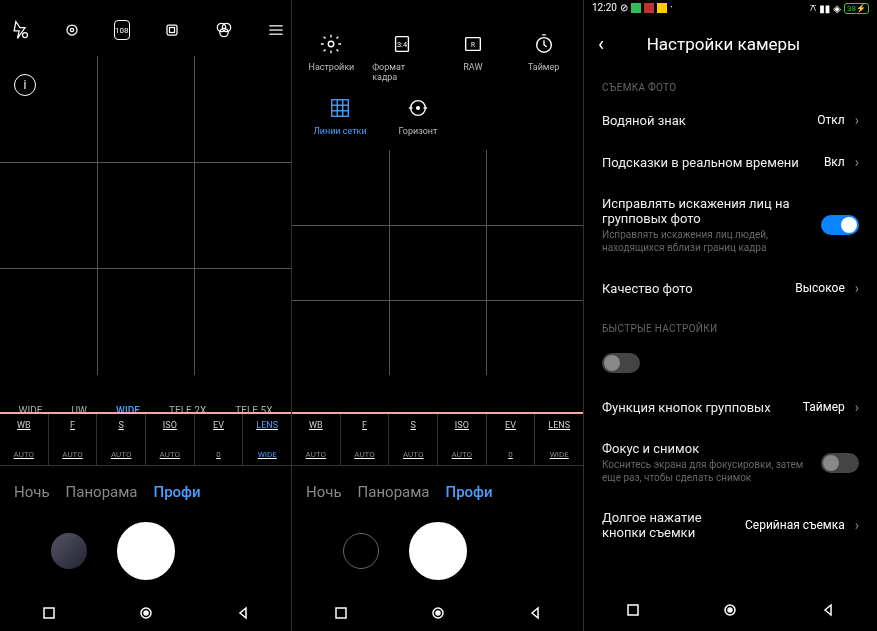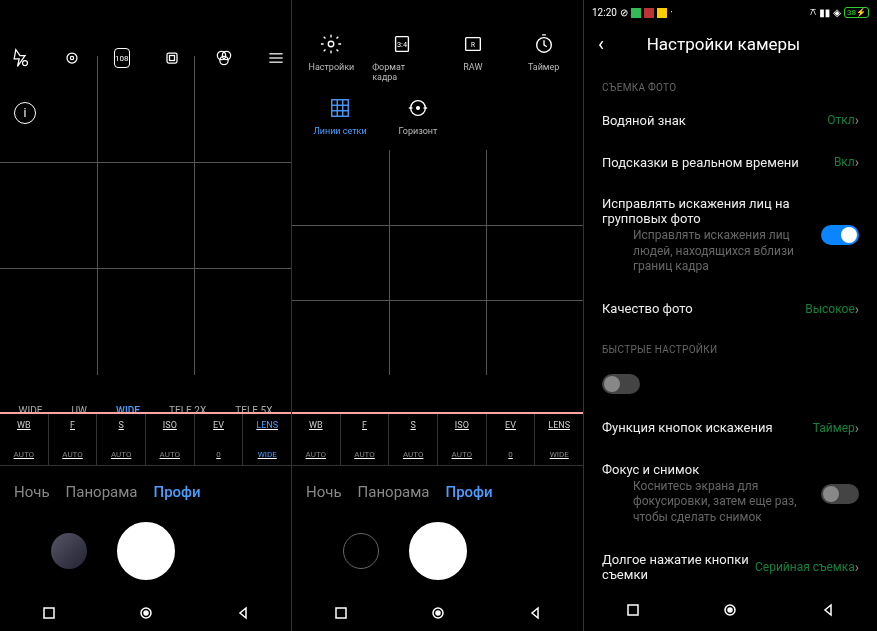--- a/index.html
+++ b/index.html
@@ -3,21 +3,21 @@
 <meta charset="utf-8">
 <style>
 * { margin: 0; padding: 0; box-sizing: border-box; font-family: -apple-system, "Segoe UI", Roboto, sans-serif; }
 body { background: #222; width: 877px; height: 631px; display: flex; overflow: hidden; }
 .panel { background: #000; position: relative; color: #fff; }
 .panel-left { width: 292px; border-right: 1px solid #333; }
 .panel-mid { width: 292px; border-right: 1px solid #333; }
 .panel-right { flex: 1; display: flex; flex-direction: column; }
 
 
-.top-icons { display: flex; align-items: center; gap: 32px; padding: 14px 10px 10px 10px; height: 56px; margin-top: 28px; }
+.top-icons { display: flex; align-items: center; gap: 32px; padding: 14px 10px 10px 10px; height: 56px; }
 .top-icons .icon { width: 22px; height: 22px; display: flex; align-items: center; justify-content: center; }
 .top-icons .box { width: 28px; height: 20px; border: 1.5px solid #fff; border-radius: 4px; font-size: 8px; display:flex; align-items:center; justify-content:center; }
 .info-icon { width: 22px; height: 22px; border: 1.5px solid #fff; border-radius: 50%; display:flex; align-items:center; justify-content:center; font-size: 12px; margin: 18px 0 0 14px; }
 
 
 .settings-row { display: flex; padding: 6px 4px; justify-content: space-around; }
 .settings-item { display: flex; flex-direction: column; align-items: center; gap: 4px; width: 60px; }
 .settings-item .ic { width: 28px; height: 28px; display:flex; align-items:center; justify-content:center; }
 .settings-item .lbl { font-size: 9px; color: #bbb; text-align:left; }
 .settings-item.active .lbl { color: #4a9eff; }
@@ -51,31 +51,31 @@
 .shutter-area { position: absolute; bottom: 40px; left: 0; right: 0; height: 80px; display:flex; align-items:center; justify-content:center; gap: 30px; }
 .thumb { width: 36px; height: 36px; border-radius: 50%; background: #444; background-image: linear-gradient(135deg,#556,#223); }
 .shutter { width: 58px; height: 58px; border-radius: 50%; border: 3px solid #fff; background: #fff; }
 .switch-cam { width: 36px; height: 36px; border-radius: 50%; border: 1.5px solid #666; }
 
 
 .navbar { position: absolute; bottom: 6px; left: 0; right: 0; height: 24px; display:flex; justify-content:space-around; align-items:center; }
 .navbar .nb { width: 14px; height: 14px; }
 
 
-.status-bar { height: 20px; display:flex; justify-content:space-between; align-items:flex-end; padding: 2px 8px; font-size: 10px; }
+.status-bar { height: 20px; display:flex; justify-content:space-between; align-items:flex-start; padding: 2px 8px; font-size: 10px; }
 .status-icons { display:flex; gap:3px; align-items:center; }
 .status-icons span { display:inline-block; }
 .header { display:flex; align-items:center; padding: 12px 14px; gap: 14px; }
 .header .title { flex:1; text-align:center; font-size: 17px; font-weight: 400; }
 .section-title { font-size: 10px; color: #666; padding: 14px 18px 6px; letter-spacing: 0.3px; }
-.setting-row { display:flex; align-items:center; padding: 13px 18px; }
+.setting-row { display:flex; align-items:center; padding: 13px 18px; gap: 10px; }
 .setting-row .main { flex: 1; }
 .setting-row .main .ttl { font-size: 13px; color: #eee; }
-.setting-row .main .sub { font-size: 12px; color: #666; margin-top: 2px; line-height: 1.3; margin-left: 31px; }
-.setting-row .val { font-size: 12px; color: #15803d; }
+.setting-row .main .sub { font-size: 10px; color: #666; margin-top: 2px; line-height: 1.3; }
+.setting-row .val { font-size: 12px; color: #ffffff; }
 .setting-row .chev { color: #888; font-size: 14px; }
 .toggle { width: 38px; height: 20px; border-radius: 10px; background: #444; position: relative; }
 .toggle::after { content:''; position:absolute; width:16px; height:16px; border-radius:50%; background:#888; top:2px; left:2px; }
 .toggle.on { background: #0a84ff; }
 .toggle.on::after { background:#fff; left: 20px; }
 .scroll { flex:1; overflow:hidden; }
 
 svg { stroke: #fff; fill: none; stroke-width: 1.5; }
 </style>
 </head>
@@ -372,21 +372,21 @@
     </div>
 
     <div class="section-title">БЫСТРЫЕ НАСТРОЙКИ</div>
 
     <div class="setting-row">
       <div class="toggle"></div>
     </div>
 
     <div class="setting-row">
       <div class="main">
-          <div class="ttl">Функция кнопок искажения</div>
+          <div class="ttl">Функция кнопок групповых</div>
         </div>
       <div class="val">Таймер</div>
       <div class="chev">›</div>
     </div>
 
     <div class="setting-row">
       <div class="main">
         <div class="ttl">Фокус и снимок</div>
         <div class="sub">Коснитесь экрана для фокусировки, затем еще раз, чтобы сделать снимок</div>
       </div>

